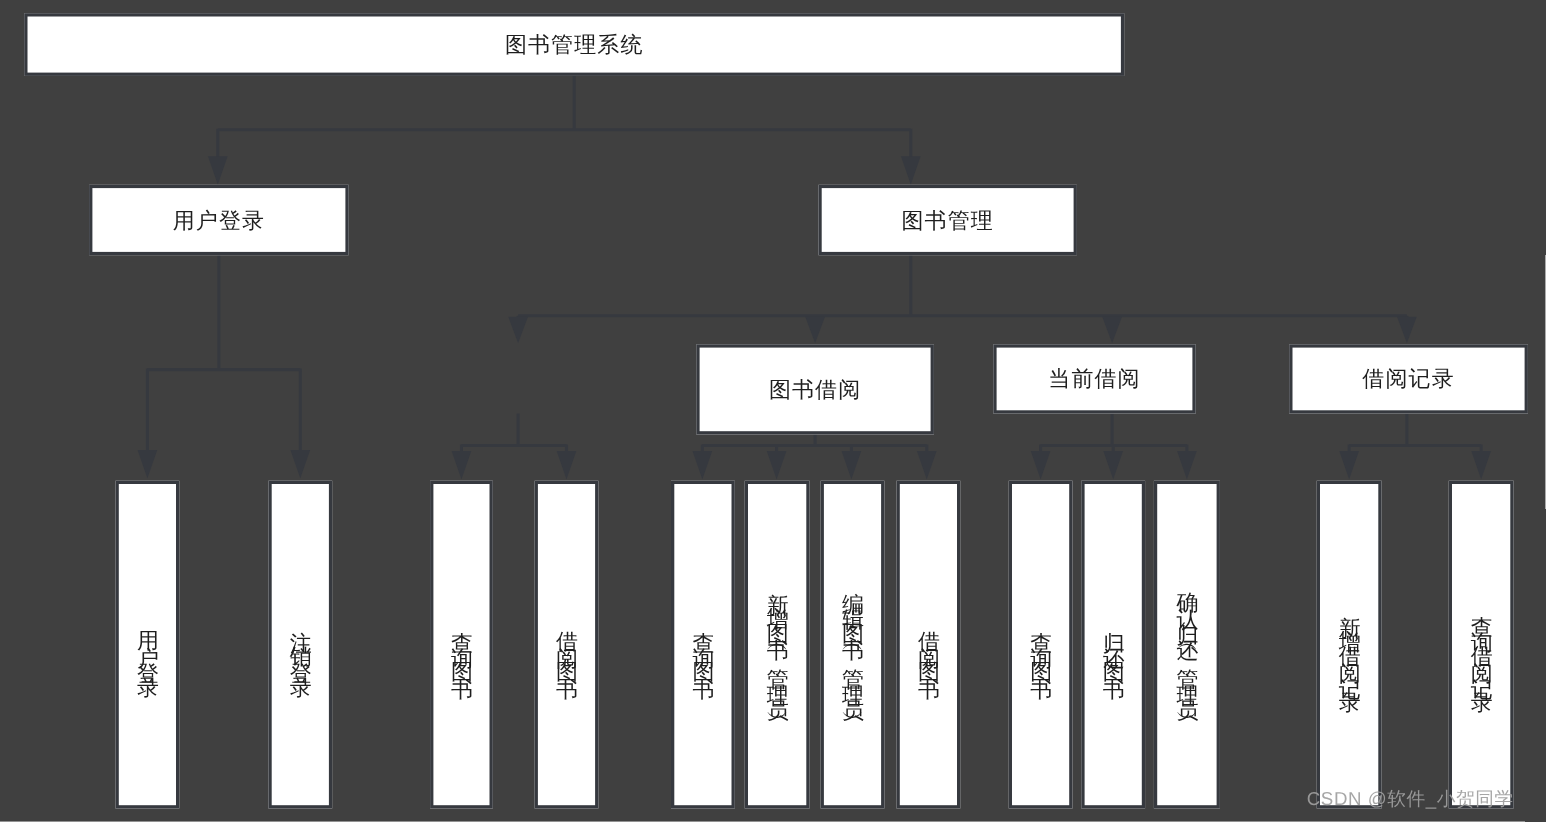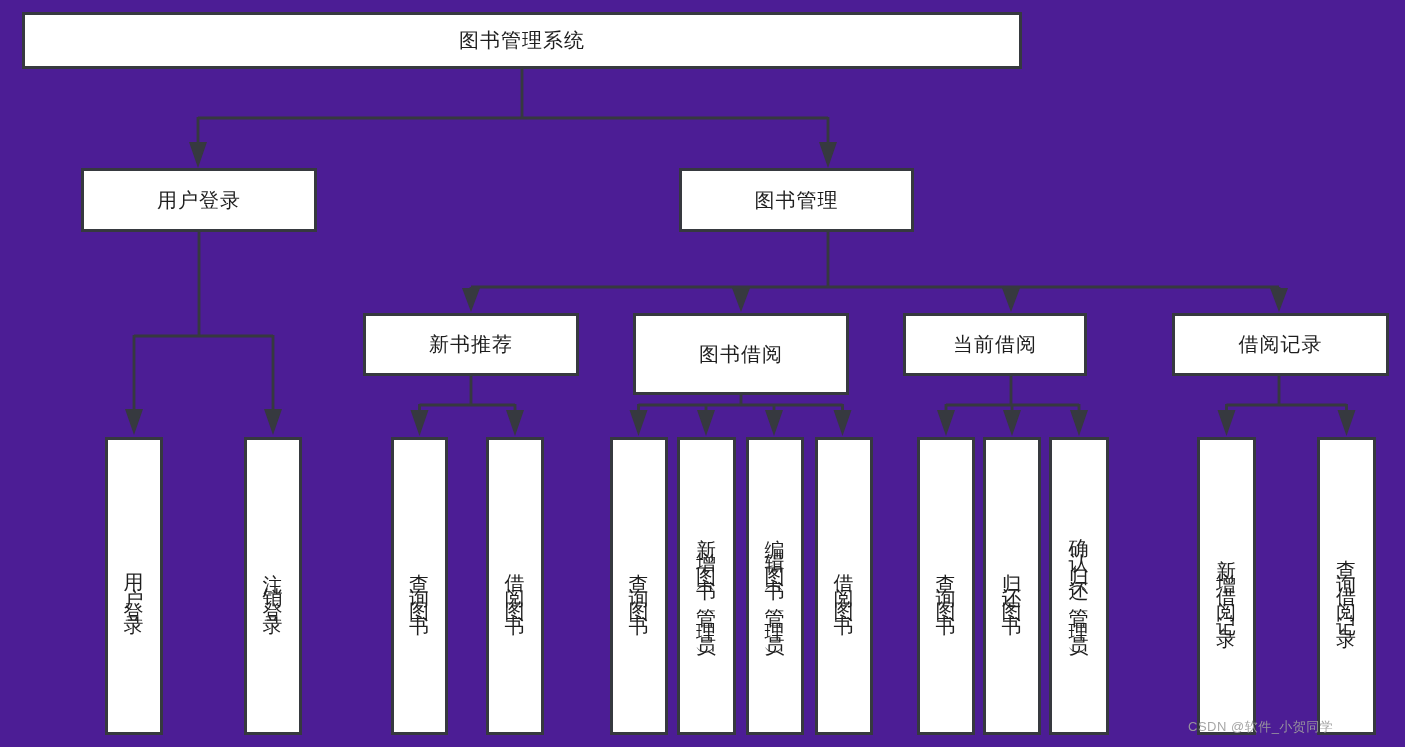--- a/index.html
+++ b/index.html
@@ -1,19 +1,19 @@
 <!DOCTYPE html>
 <html><head>
 <meta charset="utf-8">
 <style>
   html,body{margin:0;padding:0;background:#fff;}
   #stage{
     position:relative;
     width:1405px;height:747px;
-    background:#4c1d95;
+    background:#404040;
     overflow:hidden;
     font-family:"Liberation Sans","DejaVu Sans",sans-serif;
   }
   #wires{position:absolute;left:0;top:0;z-index:0;}
   .box{
     position:absolute;
     box-sizing:border-box;
     border:3px solid #36393f;
     background:#ffffff;
     display:flex;
@@ -30,21 +30,21 @@
     font-size:20px;
     line-height:1;
     letter-spacing:14px;
     white-space:nowrap;
     color:#1e1e1e;
   }
   
   #n-root{left:22px;top:12px;width:1000px;height:57px;}
   
   #n-login{left:81px;top:168px;width:236px;height:64px;}
-  #n-mgmt{left:679px;top:168px;width:235px;height:64px;}
+  #n-mgmt{left:744px;top:168px;width:235px;height:64px;}
   
   #n-new{left:363px;top:313px;width:216px;height:63px;}
   #n-borrow{left:633px;top:313px;width:216px;height:82px;}
   #n-current{left:903px;top:313px;width:184px;height:63px;}
   #n-records{left:1172px;top:313px;width:217px;height:63px;}
   
   .leaf{top:437px;height:298px;}
   #l-u1{left:105px;width:58px;}
   #l-u2{left:244px;width:58px;}
   #l-n1{left:391px;width:57px;}
@@ -55,21 +55,21 @@
   #l-b4{left:815px;width:58px;}
   #l-c1{left:917px;width:58px;}
   #l-c2{left:983px;width:58px;}
   #l-c3{left:1049px;width:60px;}
   #l-r1{left:1197px;width:59px;}
   #l-r2{left:1317px;width:59px;}
   #watermark{
     position:absolute;
     left:1188px;top:715px;
     z-index:5;
-    font-size:13px;
+    font-size:17px;
     line-height:23px;
     color:rgba(158,158,158,0.92);
     white-space:nowrap;
     letter-spacing:0.5px;
   }
 </style>
 </head>
 <body>
 
 <div id="stage">
@@ -109,23 +109,20 @@
     <span>图书管理系统</span>
   </div>
 
   <div class="box h" id="n-login">
     <span>用户登录</span>
   </div>
   <div class="box h" id="n-mgmt">
     <span>图书管理</span>
   </div>
 
-  <div class="box h" id="n-new">
-    <span>新书推荐</span>
-  </div>
   <div class="box h" id="n-borrow">
     <span>图书借阅</span>
   </div>
   <div class="box h" id="n-current">
     <span>当前借阅</span>
   </div>
   <div class="box h" id="n-records">
     <span>借阅记录</span>
   </div>
 

